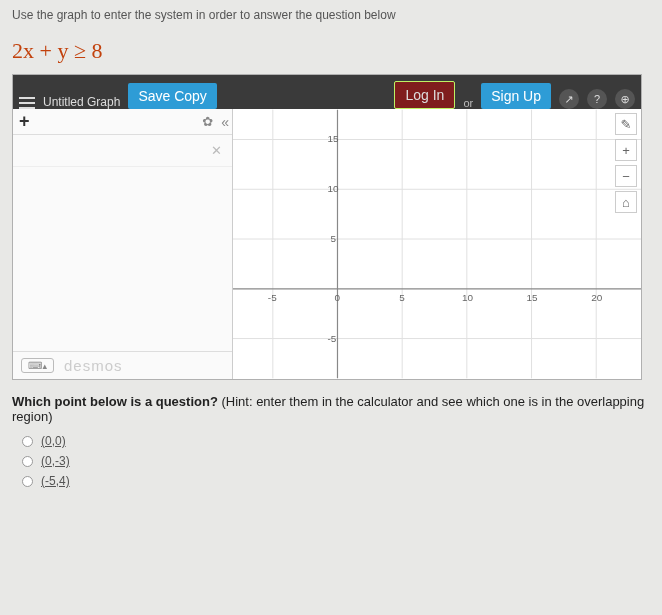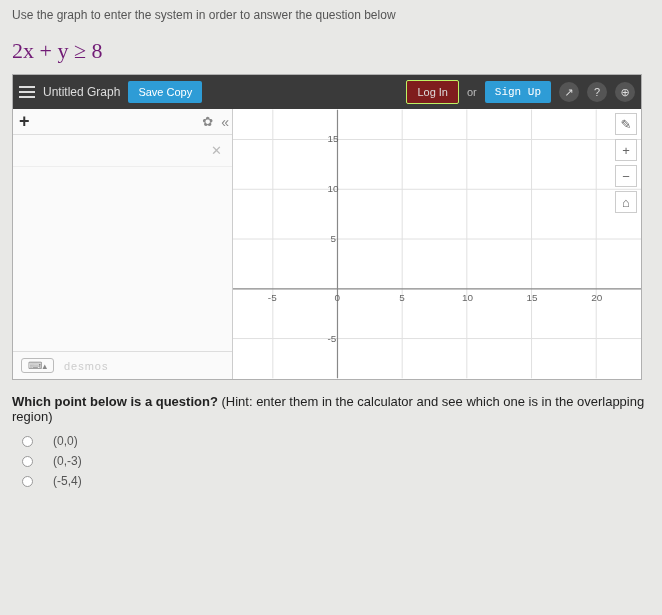--- a/index.html
+++ b/index.html
@@ -16,61 +16,61 @@
     padding: 8px 12px;
   }
   .instr {
     font-size: 12px;
     color: #555;
     margin-bottom: 16px;
   }
   .math {
     font-family: "Times New Roman", serif;
     font-size: 22px;
-    color: #701a75;
+    color: #c2410c;
     margin: 4px 0;
   }
   
   .graph-widget {
     width: 630px;
     border: 1px solid #b0b0b0;
     margin-top: 10px;
     background: #fff;
   }
   .gw-header {
     background: #3a3a3a;
     height: 34px;
     display: flex;
-    align-items: center;
+    align-items: flex-end;
     padding: 0 6px;
     gap: 8px;
     color: #ddd;
     font-size: 12px;
   }
   .hamburger {
     display: inline-flex;
     flex-direction: column;
     gap: 3px;
     width: 16px;
     cursor: pointer;
   }
   .hamburger span { height: 2px; background: #ddd; }
   .title { font-size: 12px; color: #ddd; }
   .btn {
     padding: 5px 10px;
-    font-size: 11px;
+    font-size: 14px;
     border-radius: 2px;
     cursor: pointer;
     border: none;
   }
   .btn-save { background: #2e9cd6; color: #fff; }
   .spacer { flex: 1; }
   .btn-login { background: #7f1d1d; color: #ddd; border: 1px solid #bef264; }
   .or { font-size: 11px; color: #bbb; }
-  .btn-signup { background: #2e9cd6; color: #fff; font-family: Liberation Mono, monospace; }
+  .btn-signup { background: #2e9cd6; color: #fff; }
   .icon-circ {
     width: 20px; height: 20px; border-radius: 50%;
     background: #555; color: #ddd;
     display: inline-flex; align-items: center; justify-content: center;
     font-size: 11px; cursor: pointer;
   }
   .gw-body {
     display: flex;
     height: 270px;
     position: relative;
@@ -106,21 +106,21 @@
     border-top: 1px solid #ddd;
     display:flex; align-items:center; gap:10px;
     padding: 0 8px;
     color:#bbb; font-size:11px;
   }
   .kbd-icon {
     border:1px solid #bbb; border-radius:3px;
     padding:1px 6px; font-size:10px; color:#888;
   }
   .kbd-caret { font-size:9px; }
-  .brand { color:#ccc; font-size:11px; letter-spacing:1px; }
+  .brand { color:#ccc; font-size:15px; letter-spacing:1px; }
   .canvas {
     flex:1;
     position: relative;
     background: #fff;
   }
   .grid line { stroke: #e0e0e0; stroke-width:1; }
   .axis line { stroke: #888; stroke-width:1.2; }
   .tick text { font-size:10px; fill:#666; font-family: Arial; }
   .side-tools {
     position:absolute; right:4px; top:4px;
@@ -134,23 +134,24 @@
   }
   
   .question {
     margin-top: 14px;
     font-size: 13px;
     color: #222;
   }
   .question b { font-weight: bold; }
   .options { margin-top: 10px; }
   .opt {
-    display:flex; align-items:center; gap:20px;
+    display:flex; align-items:center; gap:8px;
     font-size: 12px; color:#555;
     margin: 6px 0 6px 10px;
+    text-decoration: underline;
   }
   .radio {
     width:11px; height:11px; border:1px solid #999; border-radius:50%;
     background:#fff;
   }
 </style>
 </head>
 <body>
 
 <div class="page">

